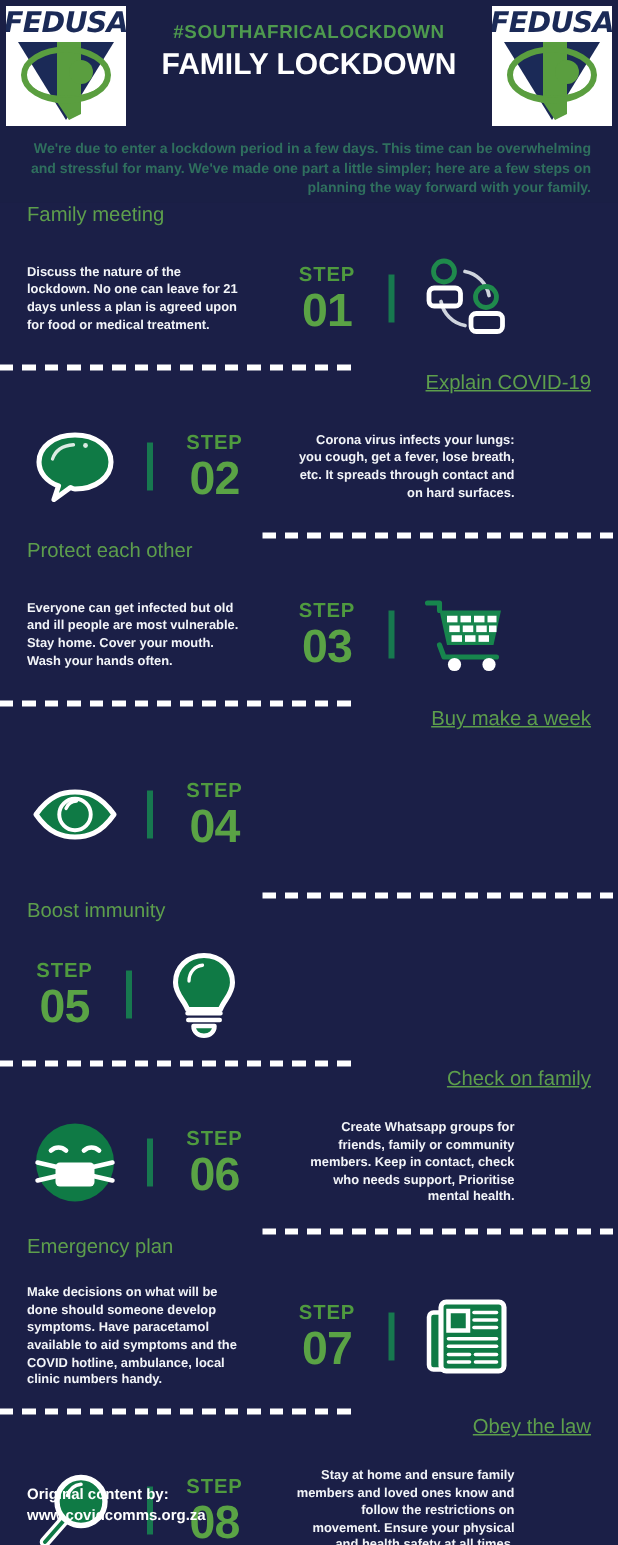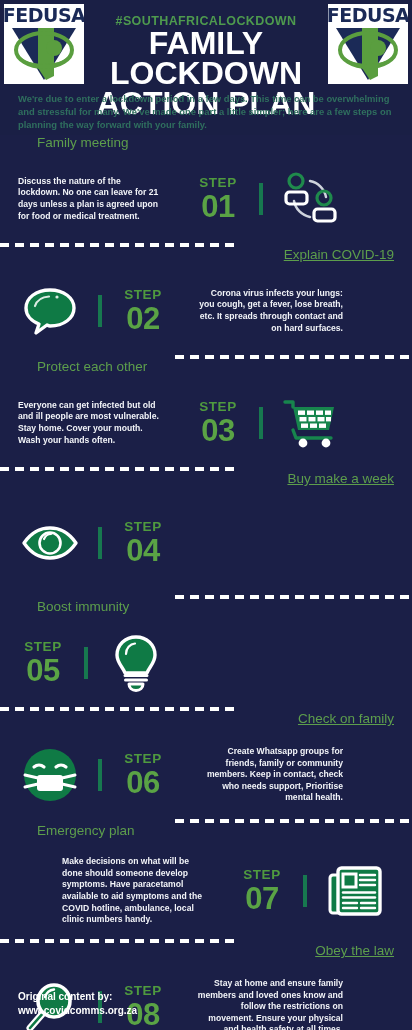--- a/index.html
+++ b/index.html
@@ -33,20 +33,21 @@
     display: flex;
     flex-direction: column;
     align-items: center;
     overflow: hidden;
   }
   .logo.left { left: 4px; }
   .logo.right { right: 4px; }
   .logo-word {
     font-family: "DejaVu Sans", sans-serif;
     font-weight: 700;
+    font-style: italic;
     font-size: 19px;
     letter-spacing: -0.5px;
     color: #1b2a57;
     line-height: 21px;
     margin-top: 1px;
   }
   .logo-mark {
     position: relative;
     width: 72px;
     height: 56px;
@@ -64,31 +65,31 @@
     font-weight: 700;
     letter-spacing: 0.4px;
   }
   .head-title {
     position: absolute;
     top: 28px;
     left: 84px;
     right: 84px;
     text-align: center;
     color: #ffffff;
-    font-size: 32px;
+    font-size: 20px;
     line-height: 30px;
     font-weight: 700;
     letter-spacing: 0px;
   }
   .head-sub {
     position: absolute;
     top: 92px;
     left: 18px;
     right: 18px;
-    text-align: left;
+    text-align: right;
     color: #2f6f5e;
     font-size: 9.4px;
     line-height: 13.2px;
     font-weight: 600;
   }
 
   
   .steps { position: relative; }
   .step-row {
     position: relative;
@@ -156,21 +157,20 @@
     line-height: 33px;
     letter-spacing: -0.5px;
   }
 
   .s-title {
     color: #5d9e4c;
     font-size: 13.5px;
     font-weight: 400;
     line-height: 17px;
     margin-bottom: 4px;
-    margin-left: 19px;
   }
   .s-body {
     color: #f2f4f8;
     font-size: 8.6px;
     line-height: 11.6px;
     font-weight: 600;
   }
 
   
   .title-band {
@@ -226,21 +226,20 @@
           <path d="M10,26 a26,16 0 0 0 52,0 a26,12 0 0 1 -52,0 z" fill="#5a9e3f"></path>
           <path d="M8,24 a28,17 0 1 0 56,0 a28,17 0 1 0 -56,0 z" fill="none" stroke="#5a9e3f" stroke-width="4"></path>
           <circle cx="46" cy="22" r="8" fill="#5a9e3f"></circle>
         </svg>
       </div>
     </div>
 
     <div class="head-hash">#SOUTHAFRICALOCKDOWN</div>
     <div class="head-title">
       <div>FAMILY LOCKDOWN</div>
-      <div>ACTION PLAN</div>
     </div>
     <div class="head-sub">We're due to enter a lockdown period in a few days. This time can be overwhelming and stressful for many. We've made one part a little simpler; here are a few steps on planning the way forward with your family.</div>
   </div>
 
   <div class="steps">
 
     <div class="title-band left">
       <div class="s-title">Family meeting</div>
     </div>
     <div class="step-row">
@@ -390,21 +389,21 @@
       </div>
       <div class="col-text right-col">
         <div class="s-body">Create Whatsapp groups for friends, family or community members. Keep in contact, check who needs support, Prioritise mental health.</div>
       </div>
     </div>
     <div class="dash-sep from-right"></div>
 
     <div class="title-band left">
       <div class="s-title">Emergency plan</div>
     </div>
-    <div class="step-row" style="height:96px;padding-left:44px;">
+    <div class="step-row" style="height:96px;">
       <div class="col-text">
         <div class="s-body">Make decisions on what will be done should someone develop symptoms. Have paracetamol available to aid symptoms and the COVID hotline, ambulance, local clinic numbers handy.</div>
       </div>
       <div class="col-step with-bar-right">
         <div class="step-word">STEP</div>
         <div class="step-num">07</div>
       </div>
       <div class="col-icon">
         <div class="icon-wrap">
           <svg width="56" height="52" viewBox="0 0 56 52">

